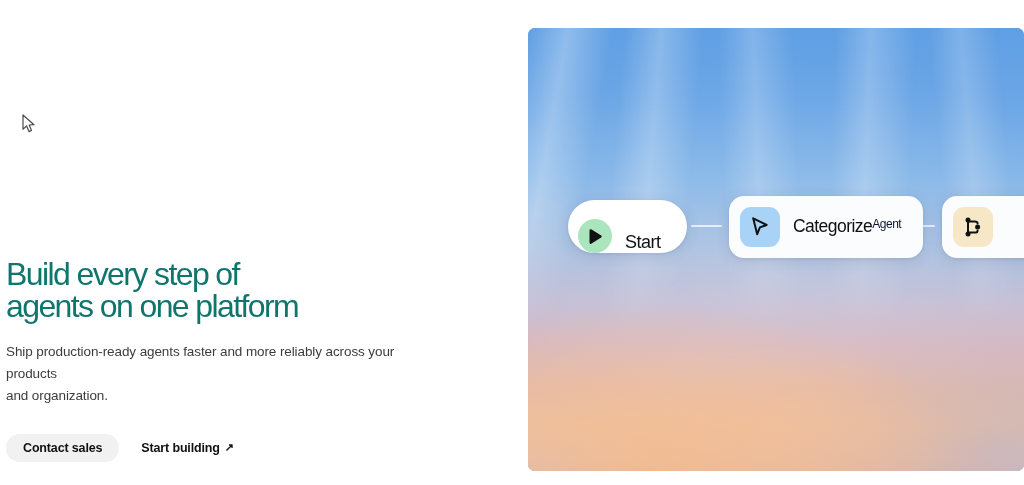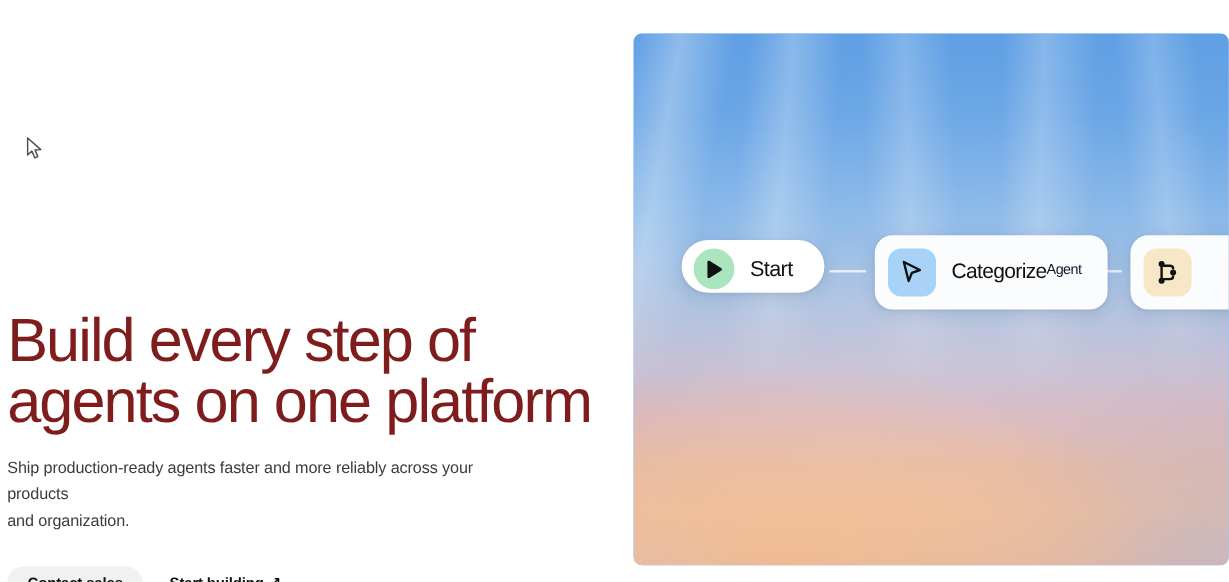--- a/index.html
+++ b/index.html
@@ -16,25 +16,25 @@
 
   
   .hero-copy {
     position:absolute;
     left:6px;
     top:258px;
     width:500px;
   }
 
   .headline {
-    font-size:51px;
+    font-size:32px;
     line-height:1.0;
     letter-spacing:-1.6px;
     font-weight:400;
-    color:#7f1d1d;
+    color:#0f766e;
     white-space:pre-line;
   }
 
   .subhead {
     margin-top:19px;
     font-size:13.5px;
     line-height:1.62;
     letter-spacing:-0.1px;
     color:#3c3c3c;
     max-width:430px;
@@ -136,24 +136,25 @@
     position:absolute;
     display:flex;
     align-items:center;
     background:#fff;
     box-shadow:0 3px 14px rgba(40,60,100,.13), 0 1px 3px rgba(40,60,100,.09);
   }
 
   
   .node-start {
     left:40px; top:172px;
-    height:44px;
+    height:53px;
     padding:4px 26px 0 10px;
     border-radius:999px;
     gap:13px;
+    align-items:flex-end;
   }
   .icon-circle-green {
     width:34px; height:34px;
     border-radius:50%;
     background:#ABE5BE;
     display:flex; align-items:center; justify-content:center;
     flex:none;
   }
   .node-start .node-title {
     font-size:18px;

